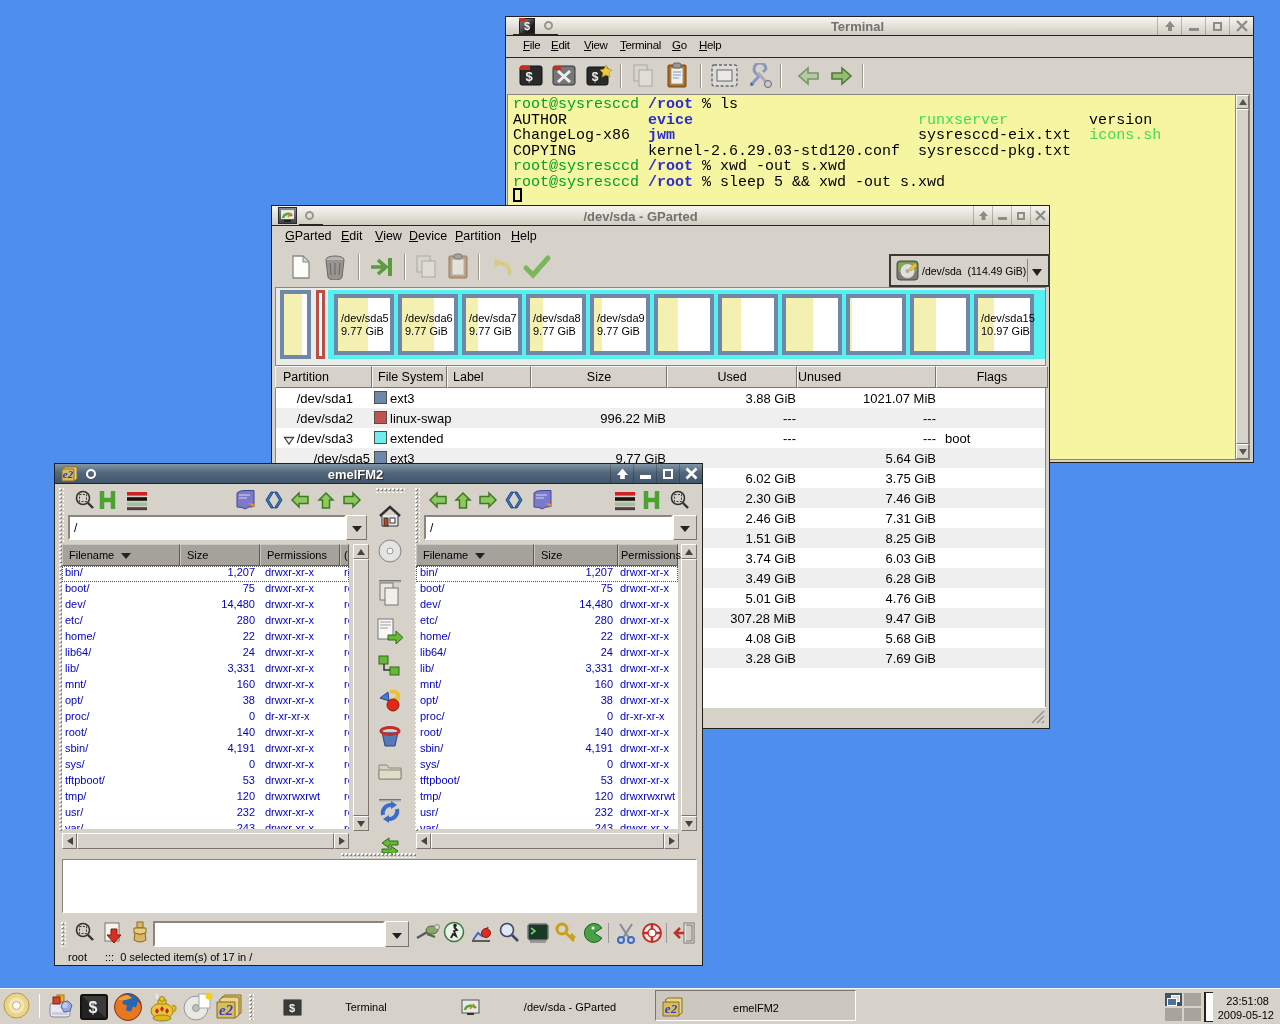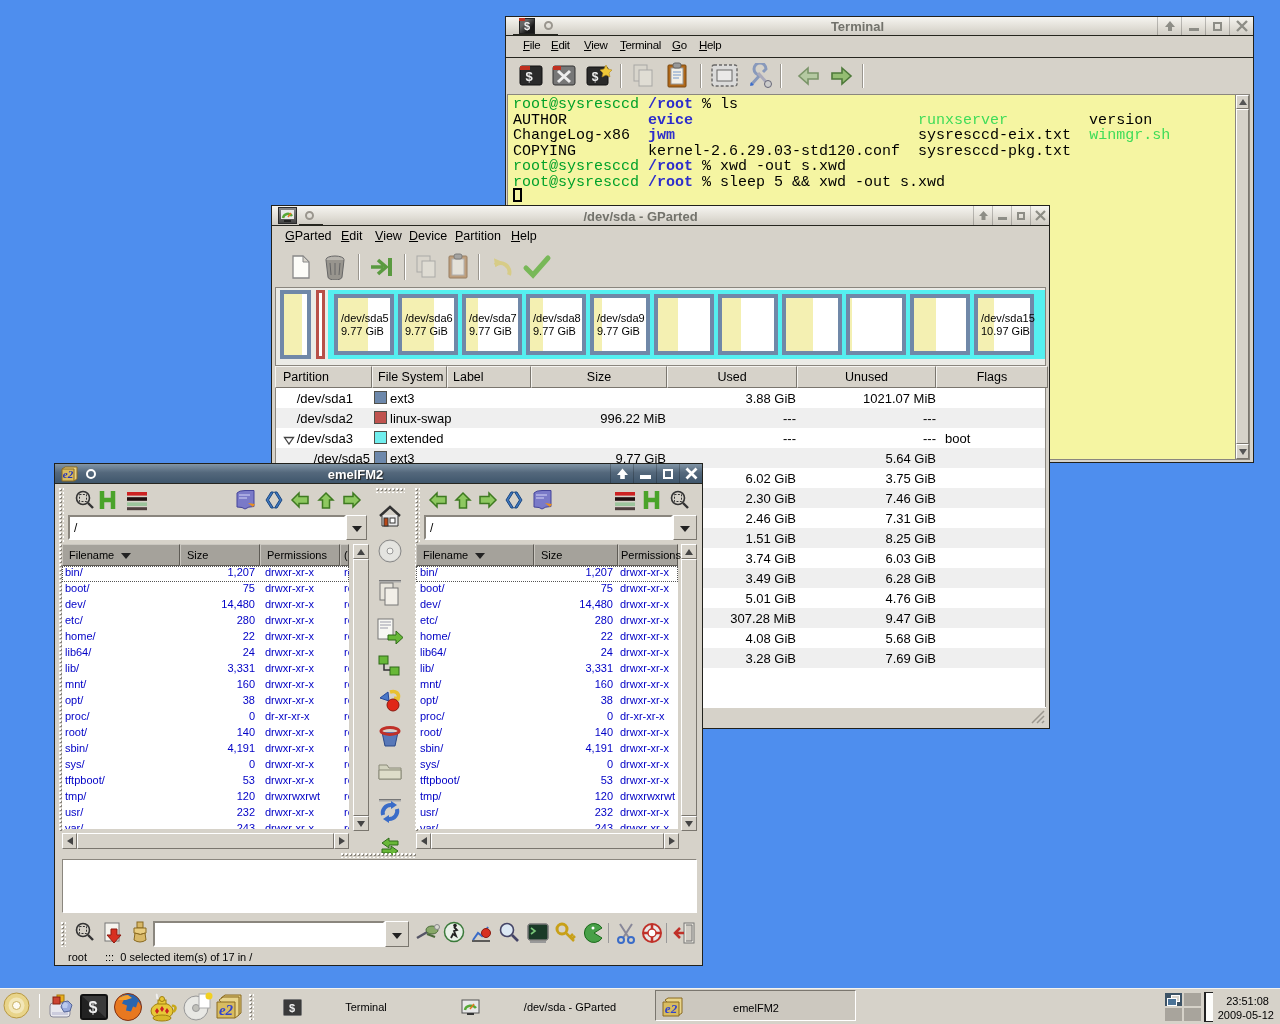--- a/index.html
+++ b/index.html
@@ -109,21 +109,21 @@
         <path d="M14 5 L5 13 L14 21 L14 16 L24 16 L24 10 L14 10 Z" fill="#b5c9a2" stroke="#7a9468" stroke-width="1.6"></path>
       </svg>
     <svg class="a" style="left:322px;top:5px" width="28" height="26">
         <path d="M14 5 L23 13 L14 21 L14 16 L4 16 L4 10 L14 10 Z" fill="#94bd72" stroke="#4e7a3a" stroke-width="1.6"></path>
       </svg>
     <span class="sep" style="left:356px;top:6px;height:24px"></span>
   </div>
   <div class="a" style="left:1px;top:77px;right:3px;bottom:2px;border:1px solid #8a867e;background:#f5f5a2">
     <pre id="tpre" style="position:absolute;left:5px;top:2px;font:15px/15.6px 'Liberation Mono',monospace;color:#000"><span style="color:#00a129">root@sysresccd</span> <span style="color:#2d2dcc;font-weight:bold">/root</span> % ls
 AUTHOR         <span style="color:#2d2dcc;font-weight:bold">evice</span>                         <span style="color:#3fdc58">runxserver</span>         version
-ChangeLog-x86  <span style="color:#2d2dcc;font-weight:bold">jwm</span>                           sysresccd-eix.txt  <span style="color:#3fdc58">winmgr.sh</span>
+ChangeLog-x86  <span style="color:#2d2dcc;font-weight:bold">jwm</span>                           sysresccd-eix.txt  <span style="color:#3fdc58">icons.sh</span>
 COPYING        kernel-2.6.29.03-std120.conf  sysresccd-pkg.txt
 <span style="color:#00a129">root@sysresccd</span> <span style="color:#2d2dcc;font-weight:bold">/root</span> % xwd -out s.xwd
 <span style="color:#00a129">root@sysresccd</span> <span style="color:#2d2dcc;font-weight:bold">/root</span> % sleep 5 &amp;&amp; xwd -out s.xwd</pre>
       <span style="position:absolute;left:5px;top:93px;width:9px;height:14px;border:2px solid #000"></span>
     <div class="vsb" style="top:0;bottom:0;right:0;width:14px;border-left:1px solid #8a867e">
       <div class="sbtn" style="top:0;left:0;right:0;height:14px">
           <span class="arr" style="border-left:4px solid transparent;border-right:4px solid transparent;border-bottom:6px solid #555"></span>
         </div>
       <div class="thumb" style="top:14px;left:0;right:0;bottom:15px"></div>
       <div class="sbtn" style="bottom:0;left:0;right:0;height:15px">
@@ -198,20 +198,32 @@
       </svg>
     <span class="sep" style="left:206px;top:7px;height:26px"></span>
     <svg class="a" style="left:215px;top:7px" width="28" height="26" opacity=".9">
         <path d="M22 21 a 9 9 0 0 0 -14 -10" stroke="#d8cc80" stroke-width="4" fill="none"></path>
         <path d="M10 4 l-4 8 9 0 z" fill="#d8cc80" transform="rotate(-35 9 9)"></path>
       </svg>
     <svg class="a" style="left:250px;top:7px" width="30" height="26">
         <path d="M4 14 L11 21 L26 4" stroke="#78b858" stroke-width="5" fill="none" stroke-linecap="round"></path>
       </svg>
 
+    <div class="a" style="left:617px;top:7px;width:161px;height:33px;border:2px solid #3a3a35;background:#d6d2c9">
+      <svg class="a" style="left:5px;top:3px" width="24" height="23">
+          <rect x="1" y="2" width="21" height="19" rx="3" fill="#7a7a74" stroke="#4a4a44"></rect>
+          <rect x="2.5" y="3.5" width="18" height="10" rx="2" fill="#78b830"></rect>
+          <circle cx="11.5" cy="12" r="7.5" fill="#e0e0da" stroke="#888"></circle>
+          <circle cx="11.5" cy="12" r="2" fill="#aaa"></circle>
+          <path d="M13 10 l6 -6 2 3 -6 5 z" fill="#f0c030" stroke="#b08820" stroke-width=".5"></path>
+        </svg>
+      <span class="a" style="left:31px;top:9px;font-size:10.5px;color:#000;white-space:nowrap">/dev/sda&nbsp;&nbsp;(114.49 GiB)</span>
+      <span class="a" style="right:20px;top:3px;bottom:3px;width:1px;background:#8a867e"></span>
+      <span class="arr a" style="right:6px;top:13px;border-left:5px solid transparent;border-right:5px solid transparent;border-top:7px solid #222"></span>
+    </div>
   </div>
   <div class="a" style="left:3px;right:3px;top:81px;height:79px;border:1px solid #8a867e;background:#ebebe6" id="gpbar">
 
     <div class="pbox" style="left:4px;top:2px;width:31px;height:69px">
         <span class="pyel" style="width:18px"></span>
       </div>
     <div class="pbox" style="left:40px;top:2px;width:9px;height:69px;border-color:#b85048;border-width:3px"></div>
     <div class="a" style="left:52px;top:2px;width:717px;height:69px;background:#55f0f0">
       <div class="pbox" style="left:6px;top:4px;width:60px;height:61px">
           <span class="pyel" style="width:30px"></span>
@@ -253,21 +265,21 @@
           <span class="plbl">/dev/sda15<br>10.97 GiB</span>
         </div>
     </div>
   </div>
   <div class="a" style="left:3px;right:3px;top:160px;height:22px" id="gphdr">
     <div class="hdrcell" style="left:0;width:97px;padding-left:7px">Partition</div>
     <div class="hdrcell" style="left:97px;width:75px;padding-left:5px">File System</div>
     <div class="hdrcell" style="left:172px;width:84px;padding-left:5px">Label</div>
     <div class="hdrcell" style="left:256px;width:136px;text-align:center">Size</div>
     <div class="hdrcell" style="left:392px;width:130px;text-align:center">Used</div>
-    <div class="hdrcell" style="left:522px;width:139px;text-align:center">Unused</div>
+    <div class="hdrcell" style="left:522px;width:139px;">Unused</div>
     <div class="hdrcell" style="left:661px;width:112px;text-align:center">Flags</div>
   </div>
   <div class="a" style="left:3px;right:3px;top:182px;bottom:21px;background:#fff;border-left:1px solid #8a867e;border-right:1px solid #8a867e;overflow:hidden" id="gprows">
       <div class="grow" style="top:0px;background:#fff">
         <span class="gcell" style="left:0;width:77px;text-align:right">/dev/sda1</span>
         <span class="sw" style="left:98px;background:#6d88ab"></span>
         <span class="gcell" style="left:114px">ext3</span>
         <span class="gcell" style="left:0;width:520px;text-align:right">3.88 GiB</span>
         <span class="gcell" style="left:0;width:660px;text-align:right">1021.07 MiB</span>
       </div>

